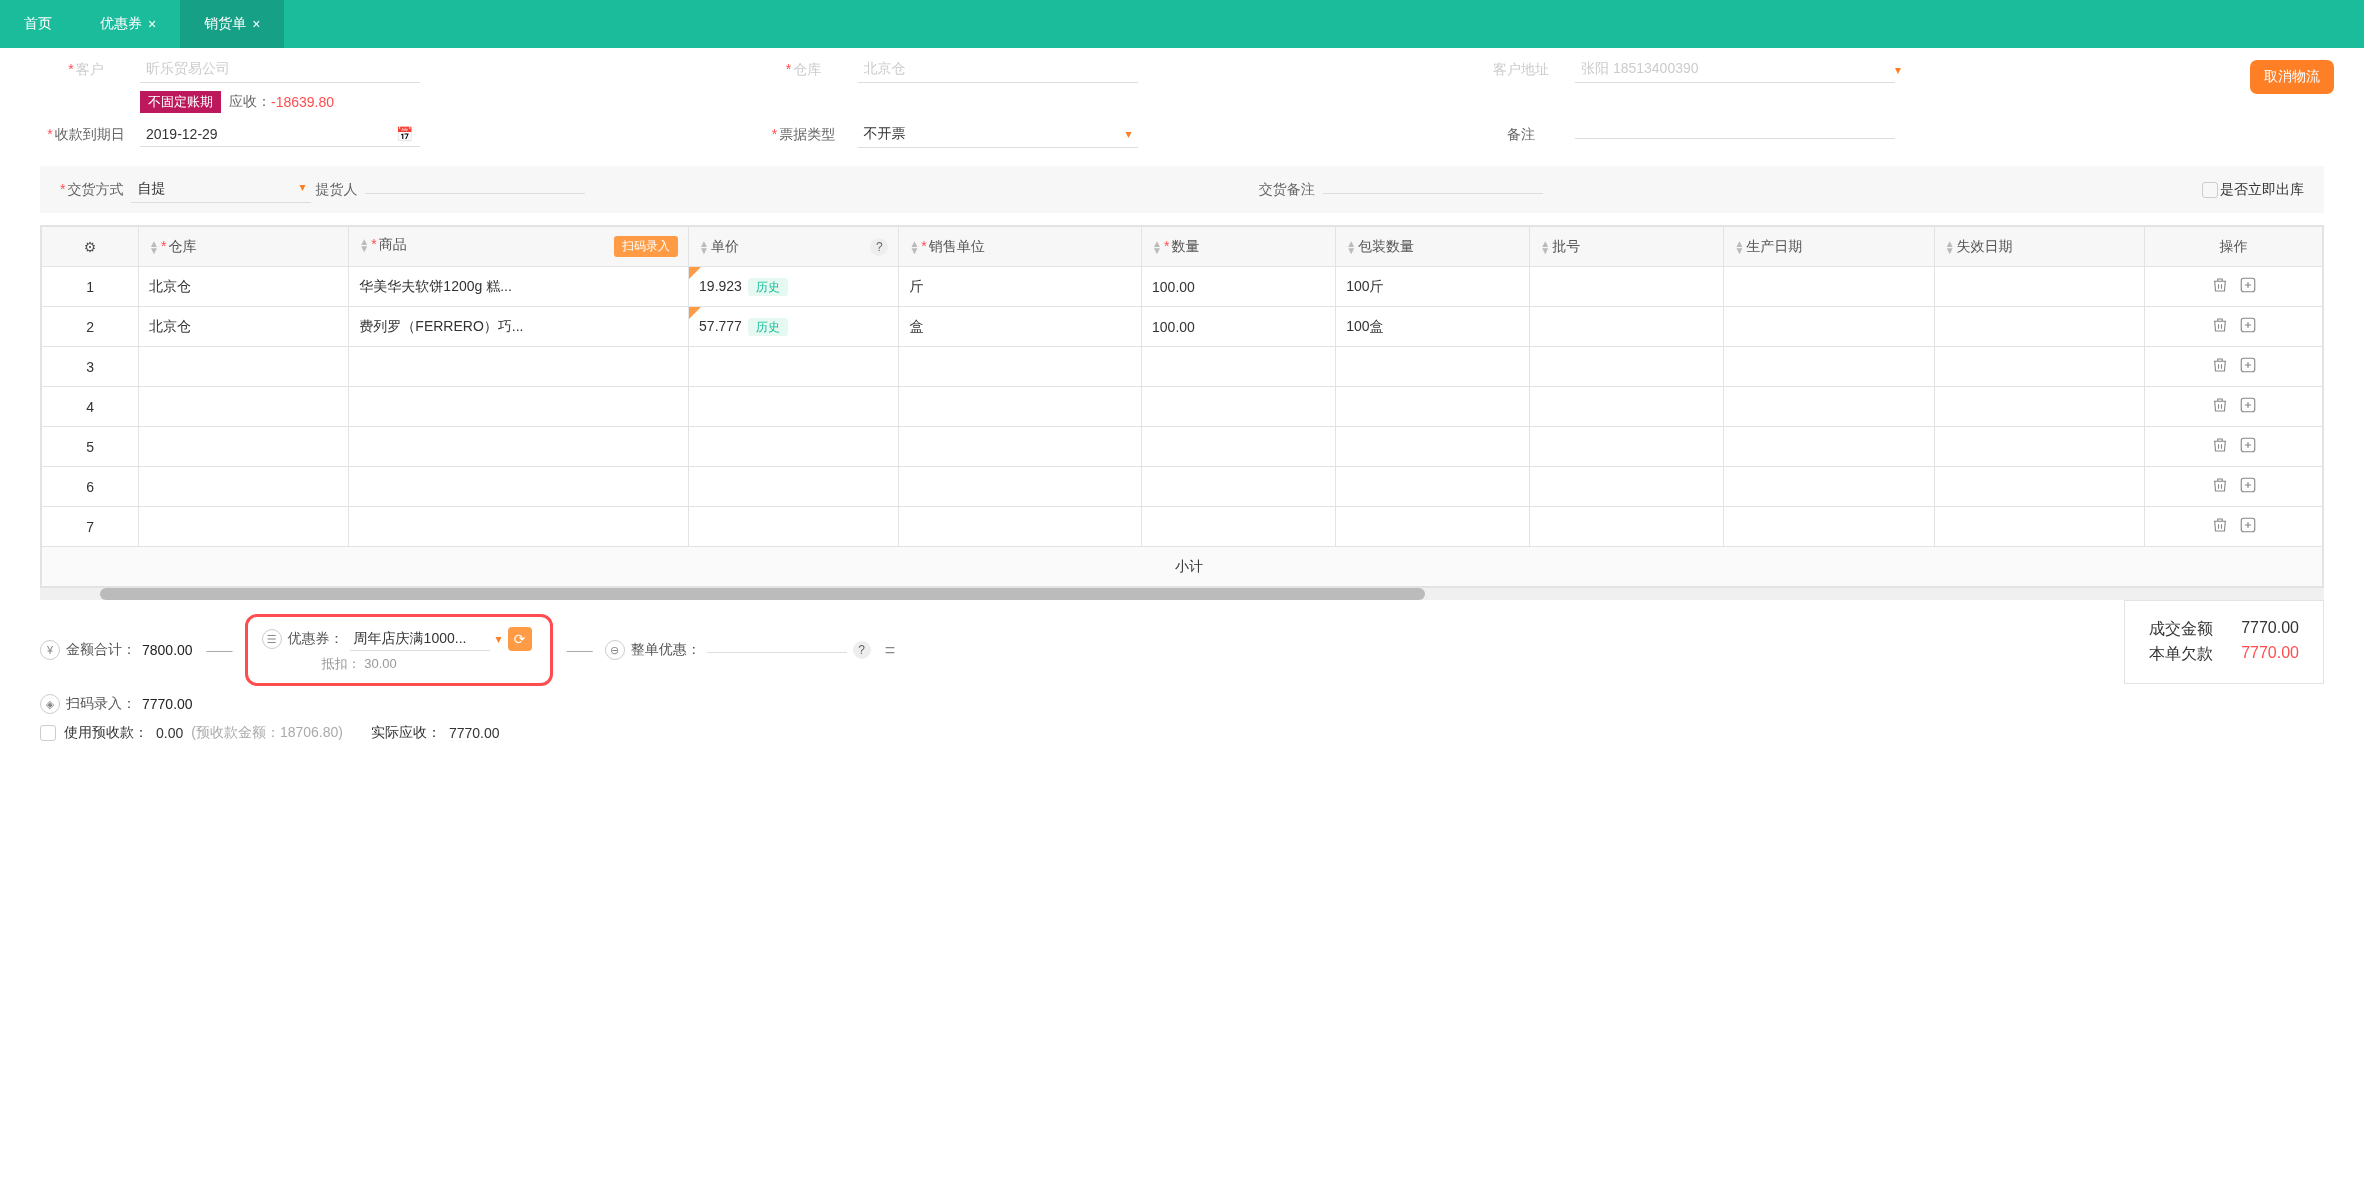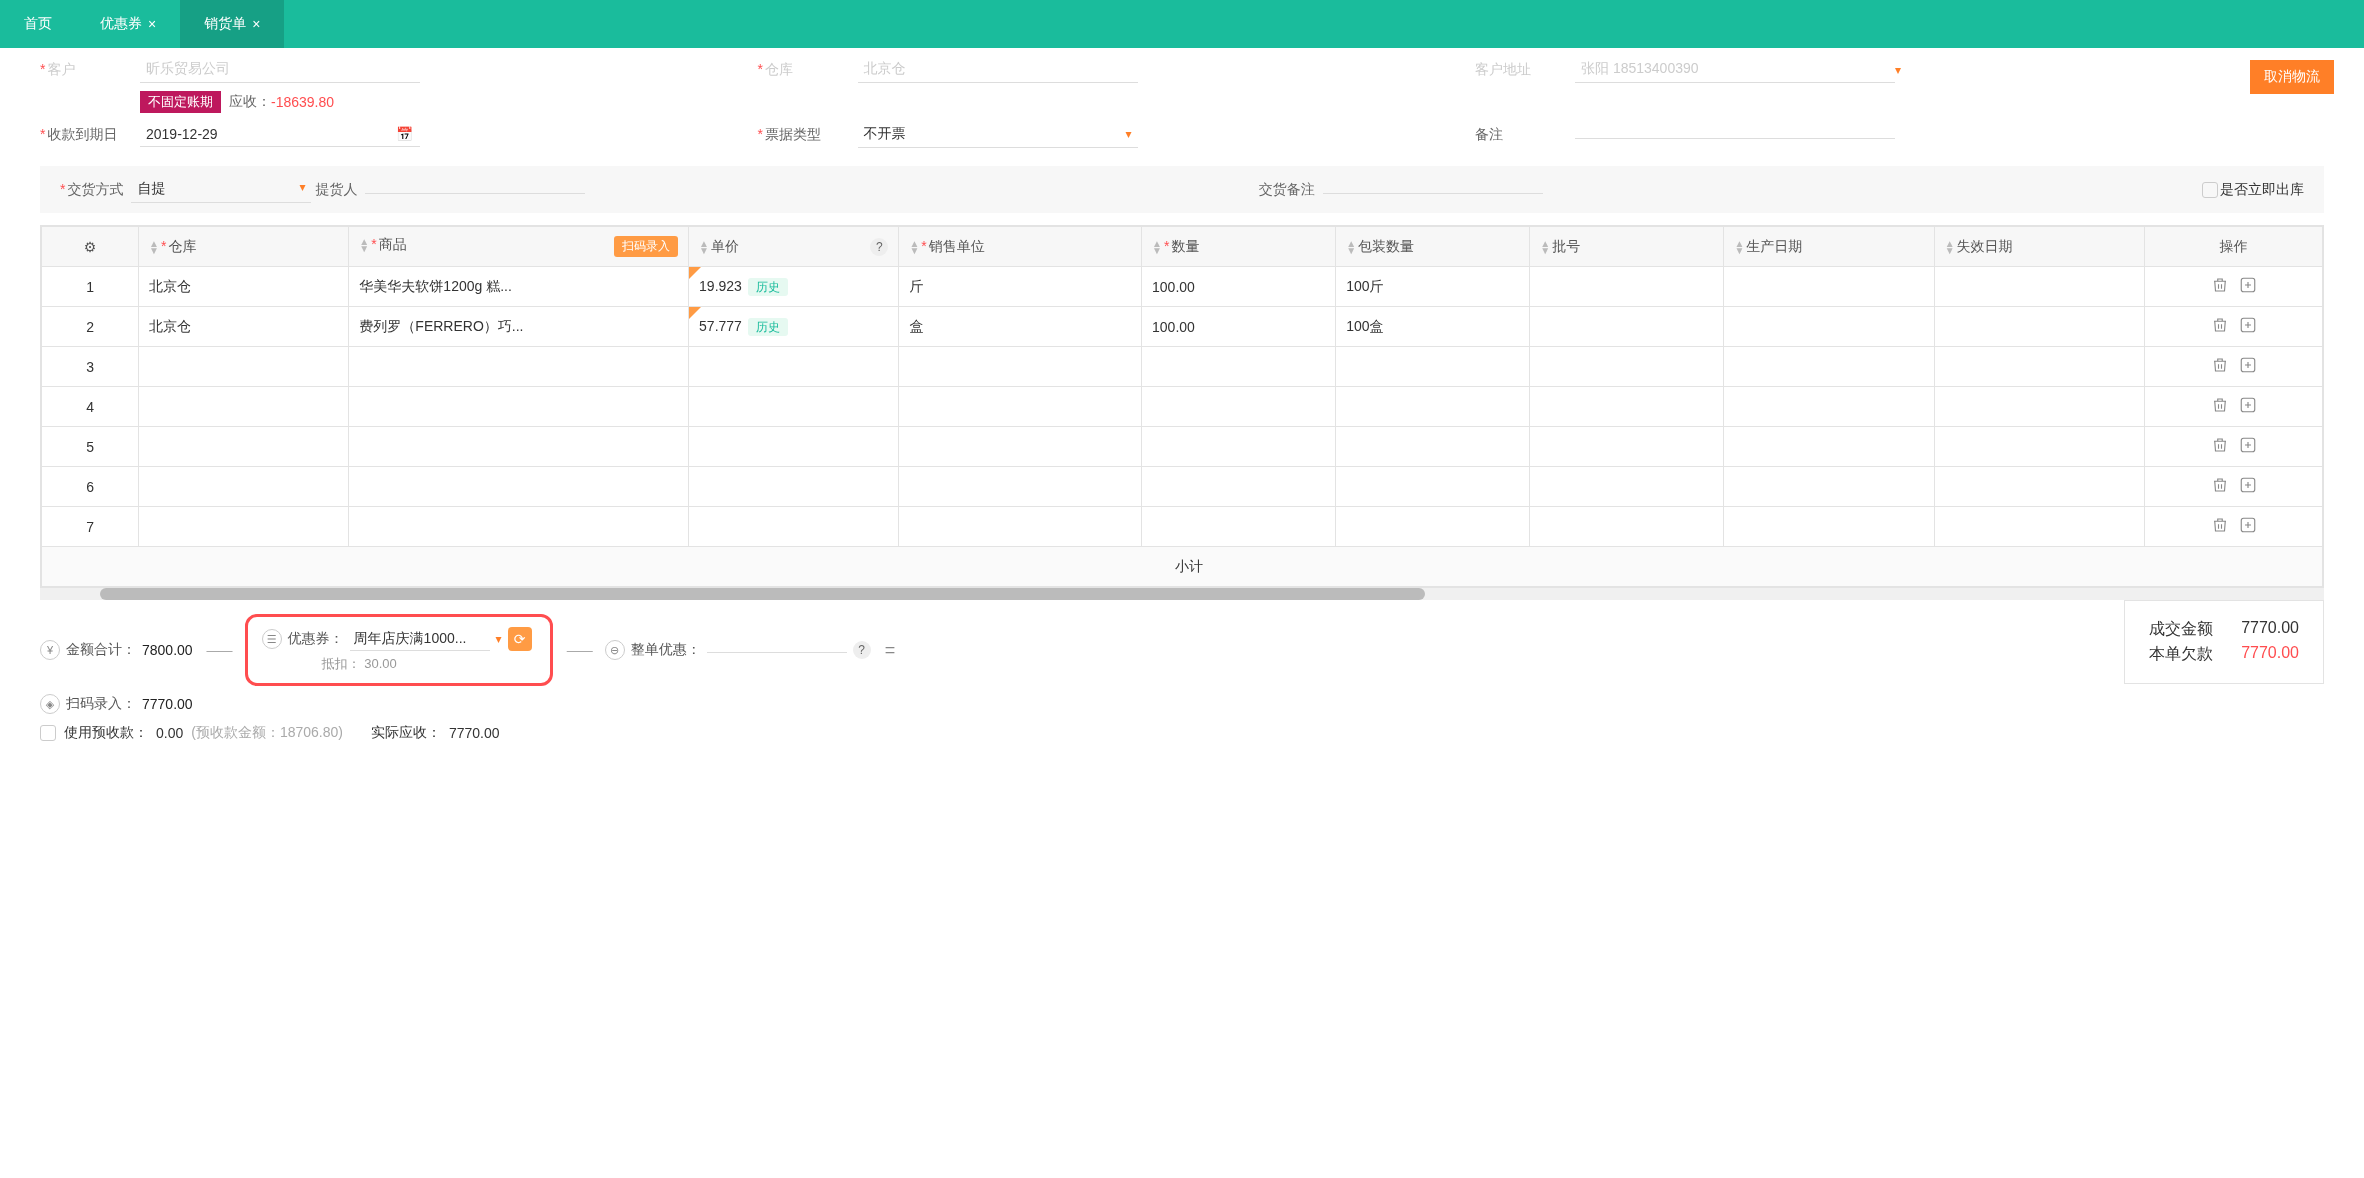--- a/index.html
+++ b/index.html
@@ -6,32 +6,32 @@
     body { font-family: -apple-system, "Helvetica Neue", sans-serif; font-size: 14px; color: #333; background: #fff; }
     
     .tab-bar { background: #1abc9c; height: 48px; display: flex; align-items: center; padding: 0; }
     .tab { padding: 0 24px; height: 48px; display: flex; align-items: center; color: #fff; cursor: pointer; gap: 6px; }
     .tab.active { background: #16a085; }
     .tab-close { font-size: 14px; cursor: pointer; }
     
     .form-area { padding: 8px 40px 10px; }
     .form-row { display: flex; align-items: center; margin-bottom: 8px; gap: 10px; }
     .form-cell { display: flex; align-items: center; min-width: 0; }
-    .form-label { width: 100px; text-align: left; color: #666; padding-right: 8px; white-space: nowrap; }
+    .form-label { width: 100px; text-align: center; color: #666; padding-right: 8px; white-space: nowrap; }
     .req { color: #ff4d4f; margin-right: 2px; }
     .form-input { border: none; border-bottom: 1px solid #ddd; padding: 4px 6px; min-width: 280px; font-size: 14px; color: #333; }
     .form-input.wide { min-width: 320px; }
     .faded-top { color: #ccc; }
     
     .badge-red { background: #be185d; color: #fff; padding: 2px 8px; font-size: 13px; }
     .receivable-label { color: #666; margin-left: 8px; }
     .receivable-val { color: #ff4d4f; }
     
     .top-right-btns { position: absolute; right: 30px; top: 60px; }
-    .btn-primary { background: #ff7f27; color: #fff; border: none; padding: 8px 14px; border-radius: 0; cursor: pointer; font-size: 14px; }
+    .btn-primary { background: #ff7f27; color: #fff; border: none; padding: 8px 14px; border-radius: 7px; cursor: pointer; font-size: 14px; }
     
     .chevron-down { color: #ff7f27; font-size: 12px; }
     .cal-icon { color: #ff7f27; }
     .help-icon { background: #eee; border-radius: 50%; width: 18px; height: 18px; display: inline-flex; align-items: center; justify-content: center; font-size: 12px; color: #666; }
     
     .delivery-row { background: #f7f7f7; padding: 10px 20px; display: flex; align-items: center; gap: 4px; margin: 0 40px; }
     .delivery-row .form-label { width: auto; }
     .delivery-row .form-input { background: transparent; }
     .checkbox { width: 16px; height: 16px; border: 1px solid #ccc; border-radius: 3px; display: inline-block; }
     

